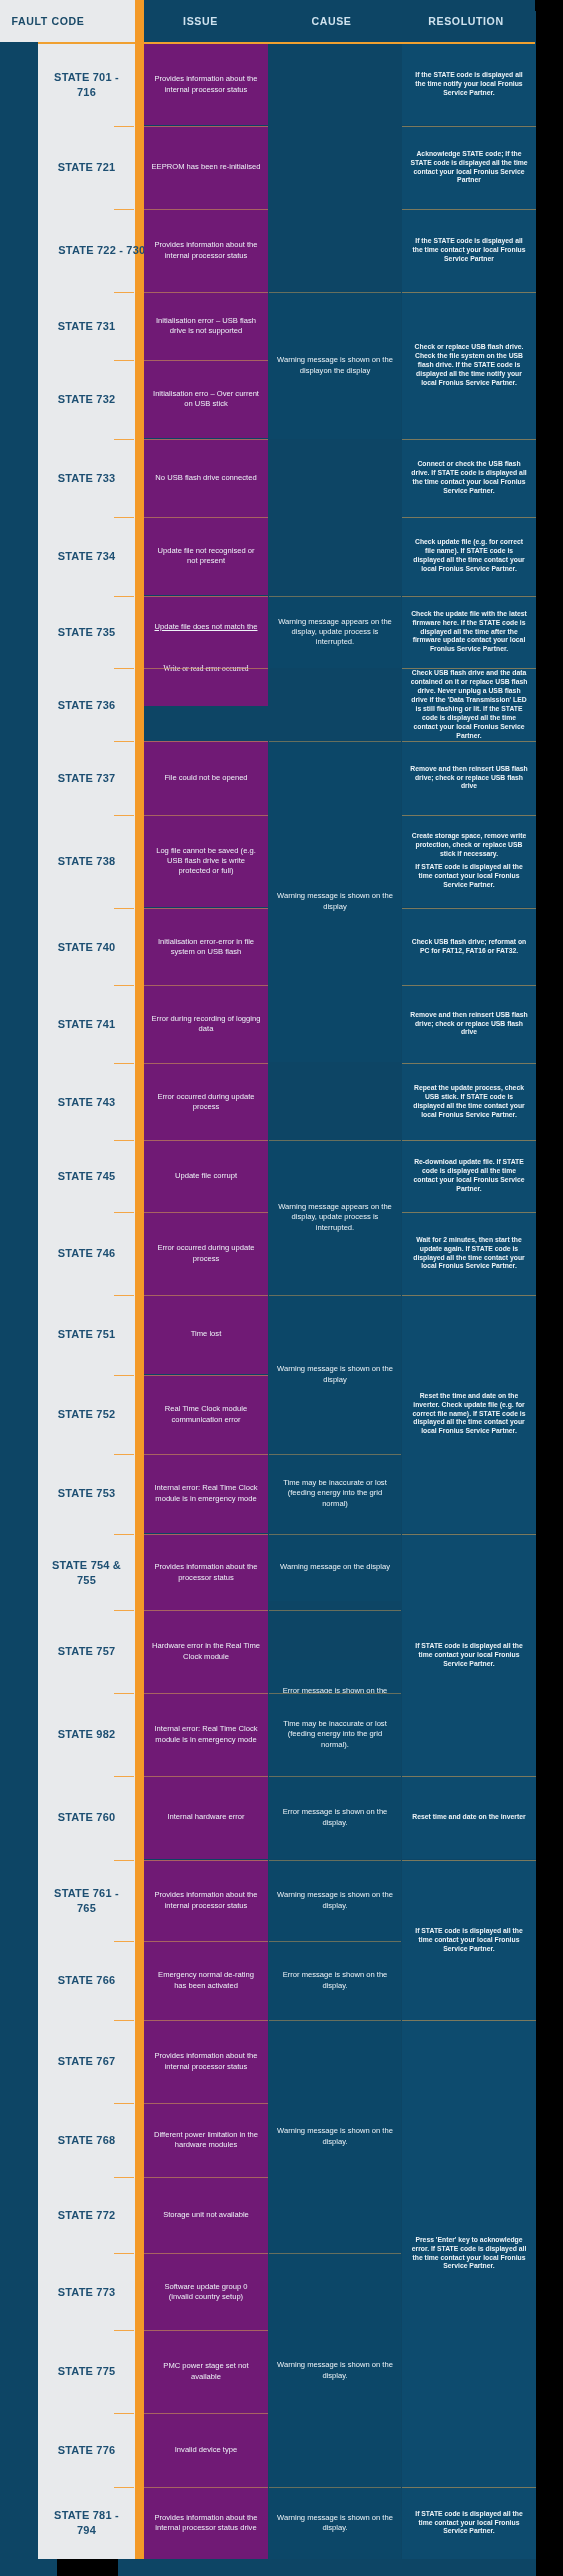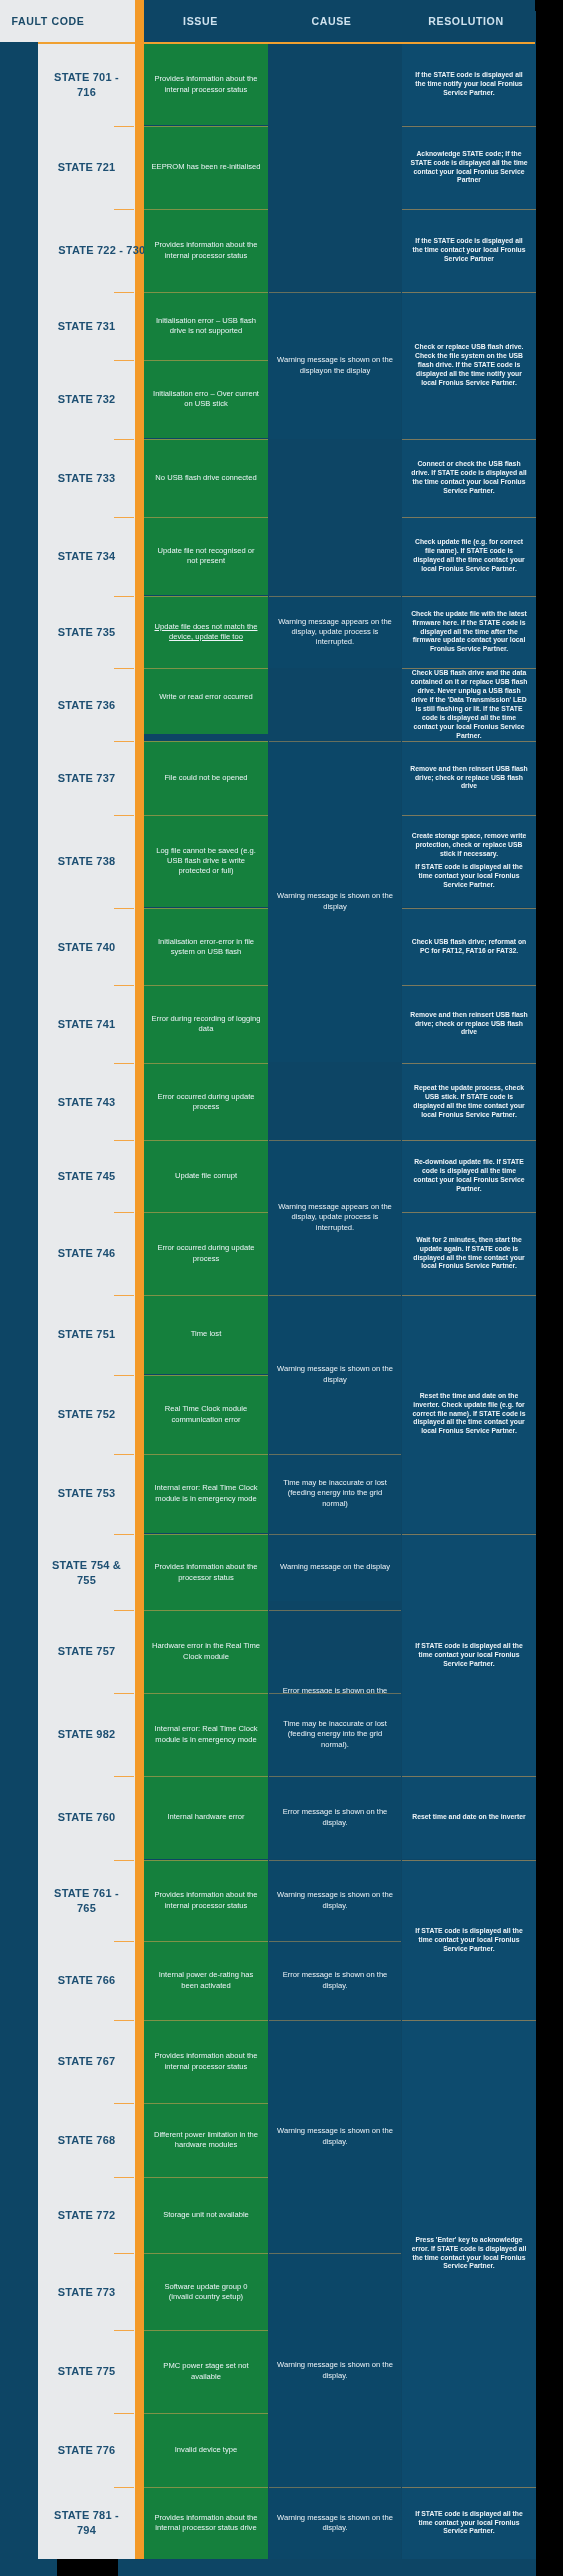--- a/index.html
+++ b/index.html
@@ -165,21 +165,21 @@
     color: #1d4f72;
     font-size: 11px;
     font-weight: bold;
     letter-spacing: 0.2px;
     background: transparent;
   }
 
   .cell.issue {
     left: 144px;
     width: 124px;
-    background: #15803d;
+    background: #701a75;
   }
   .cell.cause {
     left: 269px;
     width: 132px;
     background: #0c4768;
   }
   .cell.res {
     left: 402px;
     width: 134px;
     background: #0d4b6e;
@@ -274,21 +274,21 @@
       <div class="sep-issue" style="top: 439px;"></div>
       <div class="cell code" style="top: 517px; height: 78px; left: 38px; width: 97px;">STATE 734</div>
       <div class="cell issue" style="top: 517px; height: 78px;">Update file not recognised or not present</div>
       <div class="sep-code" style="top: 517px;"></div>
       <div class="sep-issue" style="top: 517px;"></div>
       <div class="cell code" style="top: 596px; height: 72px; left: 38px; width: 97px;">STATE 735</div>
       <div class="cell issue" style="top: 596px; height: 72px; text-decoration: underline;">Update file does not match the device, update file too</div>
       <div class="sep-code" style="top: 596px;"></div>
       <div class="sep-issue" style="top: 596px;"></div>
       <div class="cell code" style="top: 668px; height: 74px; left: 38px; width: 97px;">STATE 736</div>
-      <div class="cell issue" style="top: 660px; height: 74px;">Write or read error occurred</div>
+      <div class="cell issue" style="top: 632px; height: 74px; font-family: Liberation Serif, serif;">Write or read error occurred</div>
       <div class="sep-code" style="top: 668px;"></div>
       <div class="sep-issue" style="top: 668px;"></div>
       <div class="cell code" style="top: 741px; height: 74px; left: 38px; width: 97px;">STATE 737</div>
       <div class="cell issue" style="top: 741px; height: 74px;">File could not be opened</div>
       <div class="sep-code" style="top: 741px;"></div>
       <div class="sep-issue" style="top: 741px;"></div>
       <div class="cell code" style="top: 815px; height: 92px; left: 38px; width: 97px;">STATE 738</div>
       <div class="cell issue" style="top: 815px; height: 92px;">Log file cannot be saved (e.g. USB flash drive is write protected or full)</div>
       <div class="sep-code" style="top: 815px;"></div>
       <div class="sep-issue" style="top: 815px;"></div>
@@ -338,21 +338,21 @@
       <div class="sep-issue" style="top: 1693px;"></div>
       <div class="cell code" style="top: 1776px; height: 83px; left: 38px; width: 97px;">STATE 760</div>
       <div class="cell issue" style="top: 1776px; height: 83px;">Internal hardware error</div>
       <div class="sep-code" style="top: 1776px;"></div>
       <div class="sep-issue" style="top: 1776px;"></div>
       <div class="cell code" style="top: 1860px; height: 81px; left: 38px; width: 97px;">STATE 761 - 765</div>
       <div class="cell issue" style="top: 1860px; height: 81px;">Provides information about the internal processor status</div>
       <div class="sep-code" style="top: 1860px;"></div>
       <div class="sep-issue" style="top: 1860px;"></div>
       <div class="cell code" style="top: 1941px; height: 79px; left: 38px; width: 97px;">STATE 766</div>
-      <div class="cell issue" style="top: 1941px; height: 79px;">Internal power de-rating has been activated</div>
+      <div class="cell issue" style="top: 1941px; height: 79px;">Emergency normal de-rating has been activated</div>
       <div class="sep-code" style="top: 1941px;"></div>
       <div class="sep-issue" style="top: 1941px;"></div>
       <div class="cell code" style="top: 2020px; height: 83px; left: 38px; width: 97px;">STATE 767</div>
       <div class="cell issue" style="top: 2020px; height: 83px;">Provides information about the internal processor status</div>
       <div class="sep-code" style="top: 2020px;"></div>
       <div class="sep-issue" style="top: 2020px;"></div>
       <div class="cell code" style="top: 2103px; height: 74px; left: 38px; width: 97px;">STATE 768</div>
       <div class="cell issue" style="top: 2103px; height: 74px;">Different power limitation in the hardware modules</div>
       <div class="sep-code" style="top: 2103px;"></div>
       <div class="sep-issue" style="top: 2103px;"></div>

